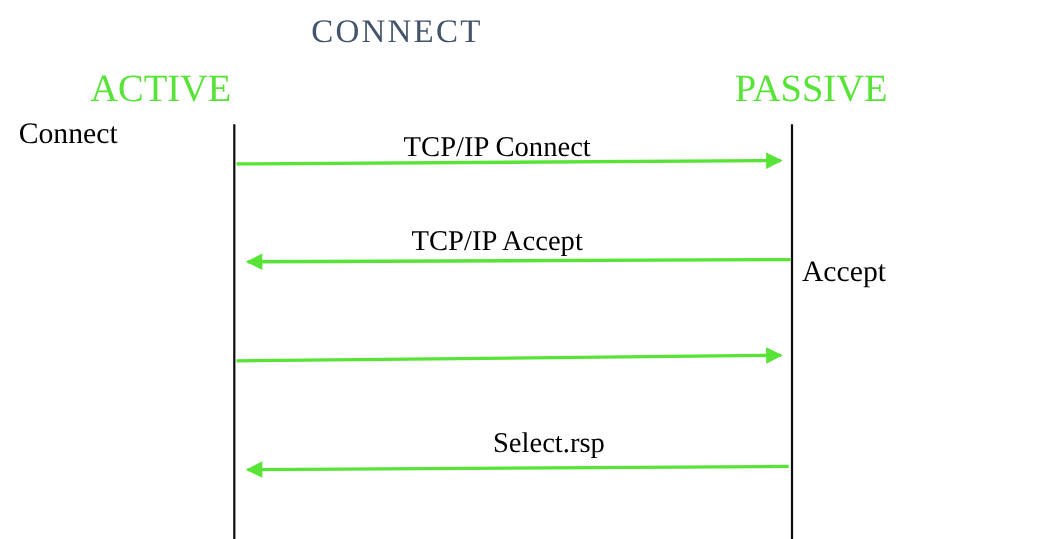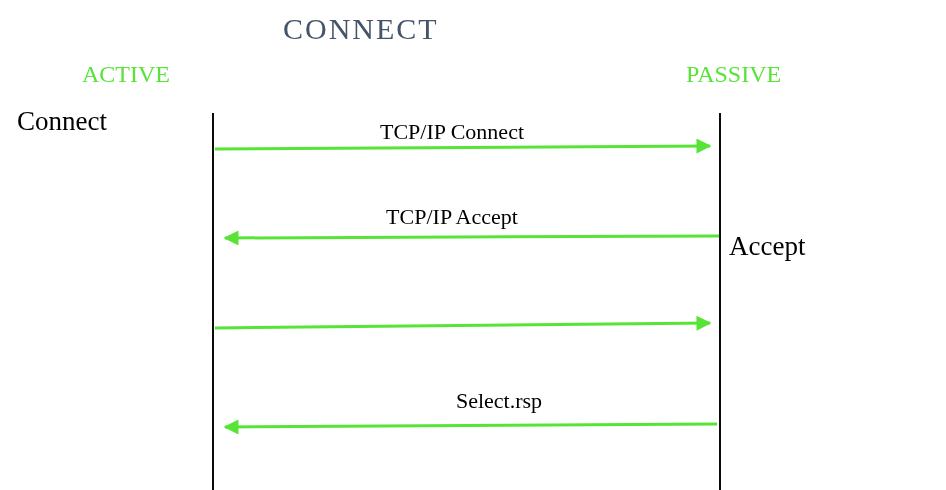--- a/index.html
+++ b/index.html
@@ -19,37 +19,37 @@
 
   .diagram-title {
     left: 283px;
     top: 12px;
     font-size: 30px;
     letter-spacing: 2px;
     color: #44546A;
   }
   .actor-label {
     top: 61px;
-    font-size: 24px;
+    font-size: 35px;
     color: #57E437;
   }
   .actor-active  { left: 82px; }
-  .actor-passive { left: 686px; }
+  .actor-passive { left: 668px; }
 
   .side-note {
     font-size: 27px;
     color: #000000;
   }
   .note-connect { left: 17px;  top: 106px; }
   .note-accept  { left: 729px; top: 216px; margin-top: 15px; }
 
   .msg-label {
     left: 452px;
     transform: translateX(-50%);
-    font-size: 22px;
+    font-size: 26px;
     color: #000000;
   }
   .msg-1 { top: 119px; }
   .msg-2 { top: 204px; text-align: center; }
   .msg-3 { top: 296px; }
   .msg-4 { top: 388px; margin-left: 47px; }
 
   svg.layer {
     position: absolute;
     left: 0; top: 0;

